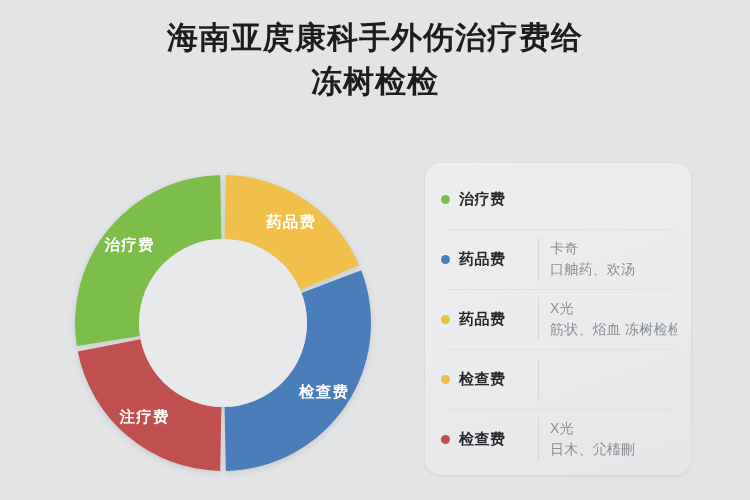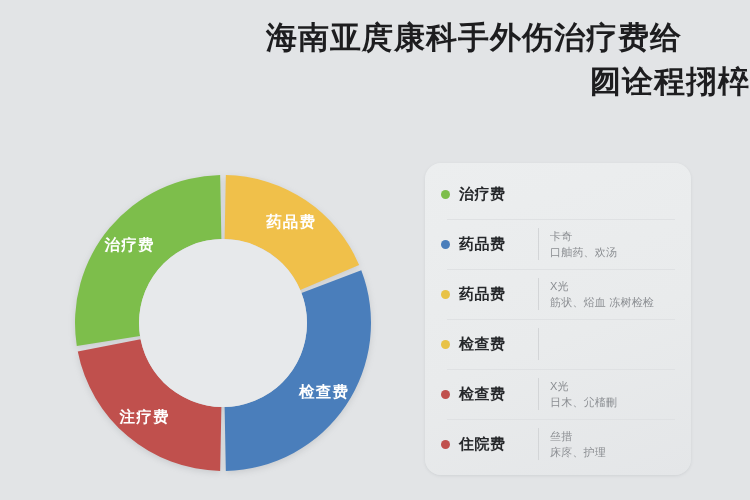--- a/index.html
+++ b/index.html
@@ -14,21 +14,21 @@
     font-family: "Liberation Sans", "DejaVu Sans", sans-serif;
     position: relative;
   }
 
   
   .title-block {
     position: absolute;
     left: 0;
     top: 16px;
     width: 750px;
-    text-align: right;
+    text-align: center;
     color: #1d1d1f;
     font-weight: bold;
     font-size: 31px;
     line-height: 1.42;
     letter-spacing: 1px;
   }
   .title-line {
     display: block;
   }
   .title-line-1 { padding: 0 68px; }
@@ -115,34 +115,34 @@
     margin: 9px 11px 9px 13px;
     flex: 0 0 auto;
   }
   .legend-divider.hidden { visibility: hidden; }
 
   .legend-sub {
     display: flex;
     flex-direction: column;
     justify-content: center;
     color: #8b8e92;
-    font-size: 11px;
+    font-size: 14px;
     line-height: 1.5;
     letter-spacing: 0.2px;
     white-space: nowrap;
     overflow: hidden;
   }
   .legend-sub-line { display: block; }
 </style>
 </head>
 <body>
 
 <div class="title-block">
   <span class="title-line title-line-1">海南亚庹康科手外伤治疗费给</span>
-  <span class="title-line">囫诠程挧椊</span>
+  <span class="title-line">冻树检检</span>
 </div>
 
 <div class="chart-area">
   <svg class="donut-svg" viewBox="0 0 310 310">
     <g id="donut-slices">
         <path d="M 157.84122147515407 7.027274605996666 A 148 148 0 0 1 291.1335816036172 96.93410674267292
                L 232.26500577502597 122.04368220530085 A 84 84 0 0 0 156.61258516157392 71.01548018178188 Z" fill="#f0c04a"></path>
         <path d="M 293.2622621995124 102.20277610069547 A 148 148 0 0 1 157.84122147515407 302.9727253940033
                L 156.61258516157392 238.98451981821813 A 84 84 0 0 0 233.4731758429665 125.03400805715148 Z" fill="#4a7ebb"></path>
         <path d="M 152.15877852484596 302.9727253940033 A 148 148 0 0 1 9.768685729147734 183.49325104583437
@@ -195,23 +195,14 @@
       </div>
       <div class="legend-row">
         <span class="legend-dot" style="background: rgb(192, 80, 77);"></span>
         <span class="legend-name">检查费</span>
         <span class="legend-divider"></span>
         <span class="legend-sub">
           <span class="legend-sub-line">X光</span>
           <span class="legend-sub-line">日木、尣槒刪</span>
         </span>
       </div>
-      <div class="legend-row">
-        <span class="legend-dot" style="background: rgb(192, 80, 77);"></span>
-        <span class="legend-name">住院费</span>
-        <span class="legend-divider"></span>
-        <span class="legend-sub">
-          <span class="legend-sub-line">亝措</span>
-          <span class="legend-sub-line">床庝、护理</span>
-        </span>
-      </div>
     </div>
 </div>
 
 </body></html>

